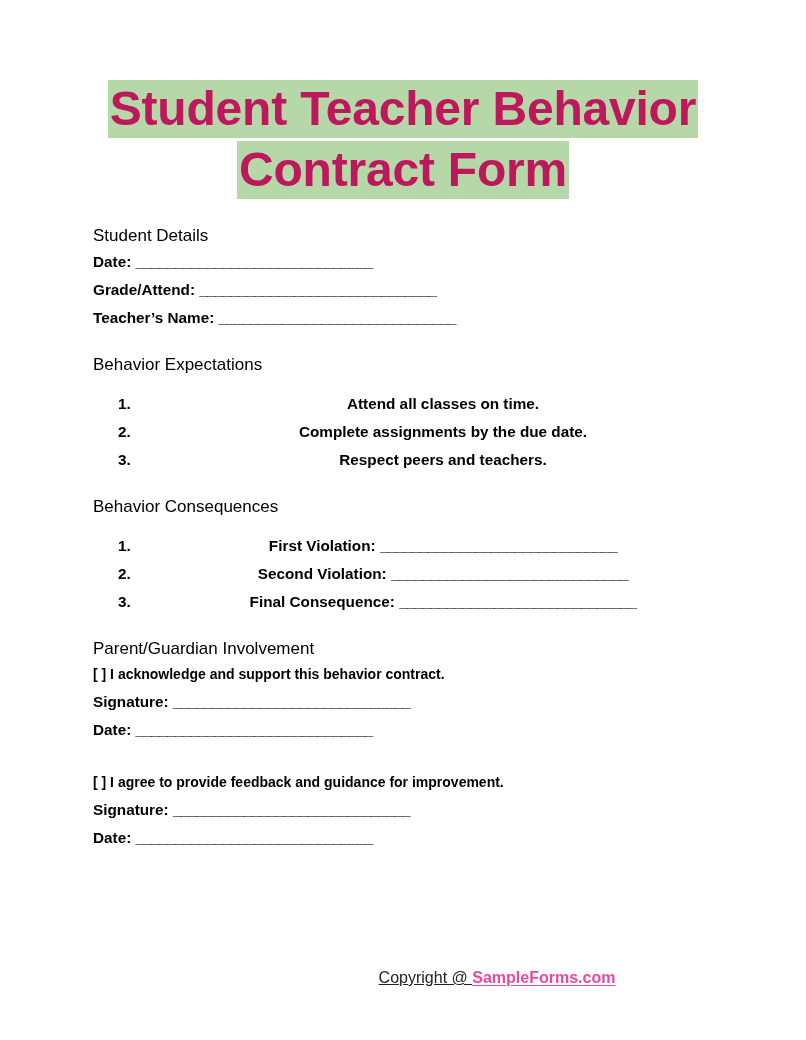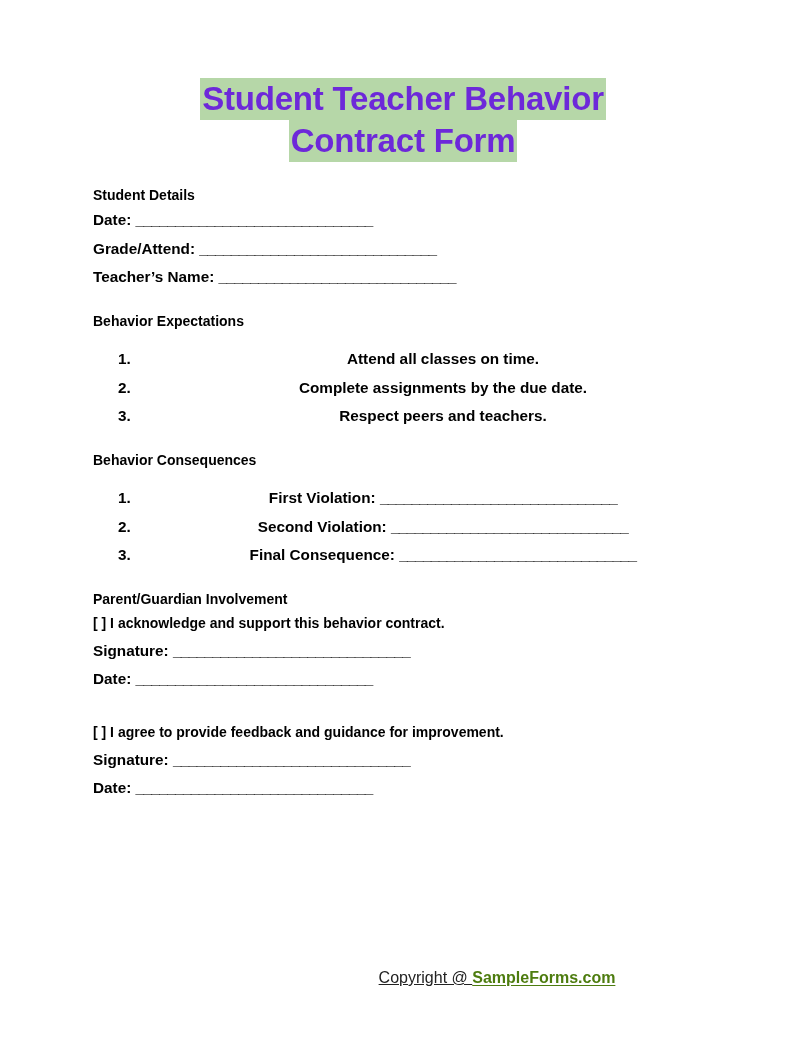--- a/index.html
+++ b/index.html
@@ -24,44 +24,44 @@
     position: relative;
   }
 
   
   .title-block {
     padding-top: 78px;
     text-align: center;
     margin-bottom: 0;
   }
   .title-line {
-    font-size: 33px;
+    font-size: 48px;
     font-weight: bold;
     line-height: 1.28;
     letter-spacing: -0.2px;
-    color: #6d28d9;
+    color: #be185d;
     display: block;
   }
   .title-line .hl {
     background-color: #b6d7a8;
     padding: 2px 2px 3px 2px;
     box-decoration-break: clone;
     -webkit-box-decoration-break: clone;
   }
 
   
   .body-block {
     padding-left: 93px;
     padding-right: 60px;
     padding-top: 26px;
   }
 
   .section-heading {
-    font-size: 14px;
-    font-weight: bold;
+    font-size: 17px;
+    font-weight: normal;
     line-height: 1.0;
     margin: 0 0 10px 0;
   }
 
   .field-line {
     font-size: 15.3px;
     font-weight: bold;
     line-height: 1.0;
     margin: 0 0 13px 0;
     white-space: nowrap;
@@ -121,21 +121,21 @@
     padding-left: 188px;
     font-size: 16px;
     line-height: 1.2;
     color: #222222;
   }
   .footer .copy-text {
     font-weight: normal;
     text-decoration: underline;
   }
   .footer .site-link {
-    color: #4d7c0f;
+    color: #ec4899;
     font-weight: bold;
     text-decoration: underline;
     text-underline-offset: 2px;
     cursor: pointer;
   }
 </style>
 </head>
 <body>
 
 <div class="page">

